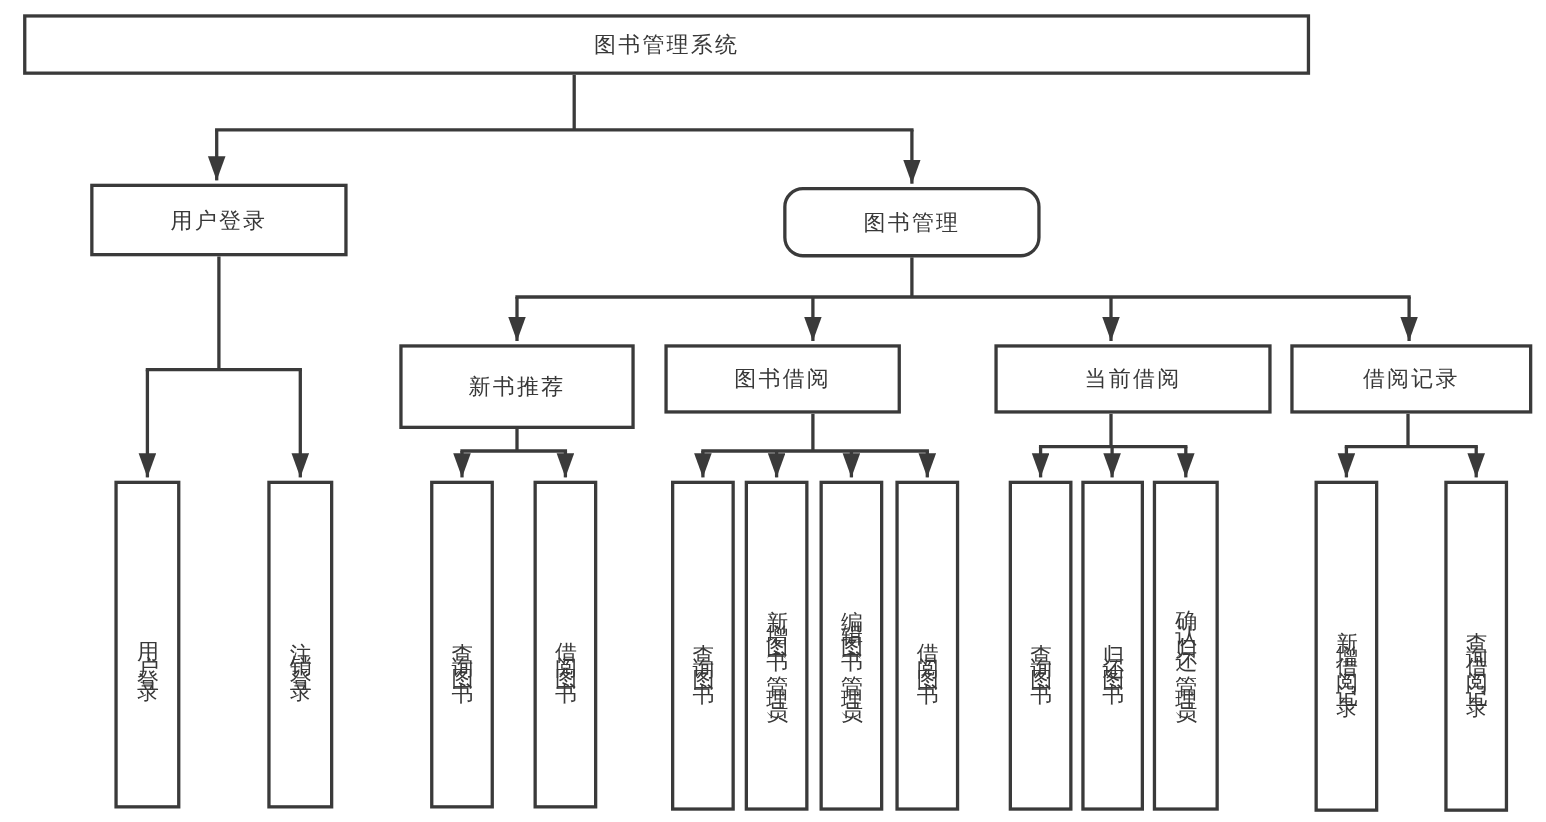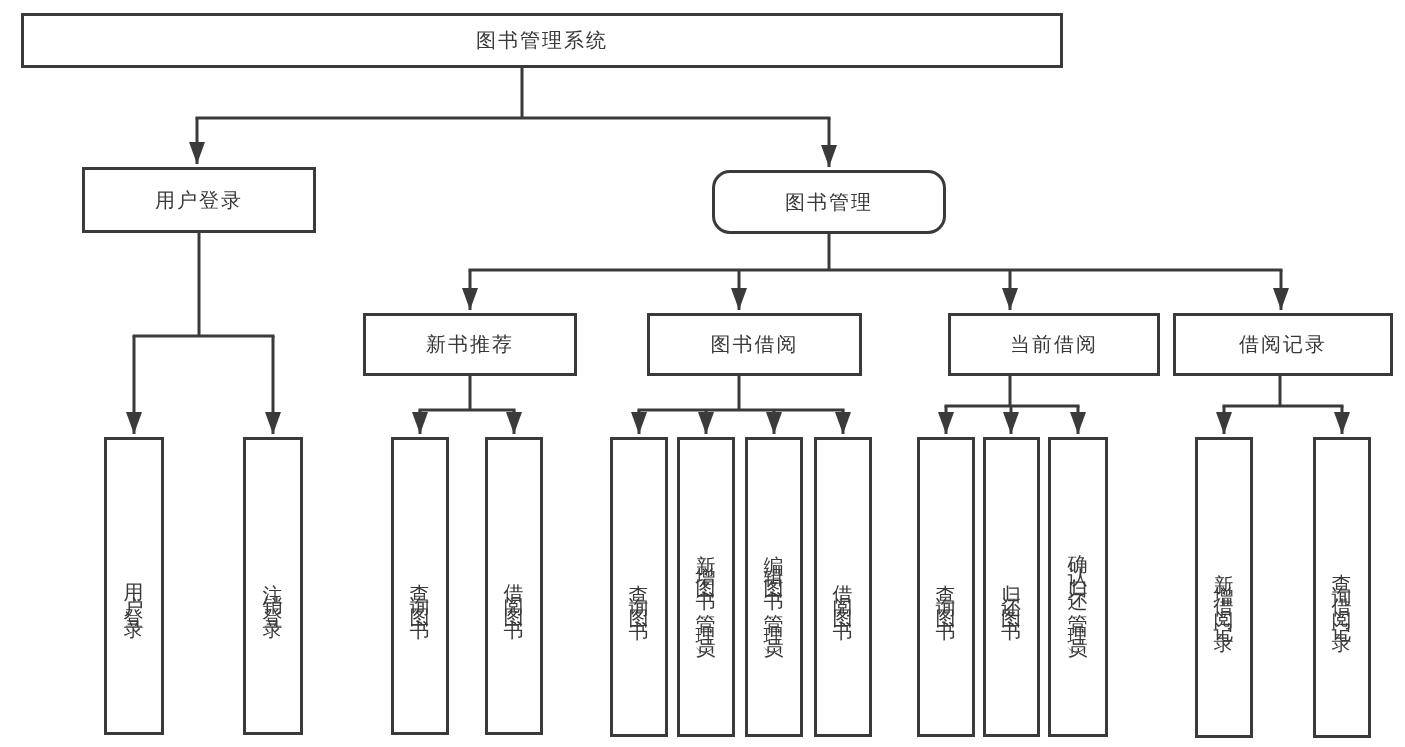--- a/index.html
+++ b/index.html
@@ -108,38 +108,38 @@
       <line x1="1011" y1="406" x2="1011" y2="434" marker-end="url(#arrow)"></line>
       <line x1="1078" y1="406" x2="1078" y2="434" marker-end="url(#arrow)"></line>
 
       <line x1="1280" y1="376" x2="1280" y2="406"></line>
       <line x1="1222.5" y1="406" x2="1343.5" y2="406"></line>
       <line x1="1224" y1="406" x2="1224" y2="434" marker-end="url(#arrow)"></line>
       <line x1="1342" y1="406" x2="1342" y2="434" marker-end="url(#arrow)"></line>
     </g>
   </svg>
 
-  <div class="box" style="left:21px; top:13px; width:1042px; height:55px;">
+  <div class="box" style="left:21px; top:13px; width:1170px; height:55px;">
     <span>图书管理系统</span>
   </div>
 
   <div class="box" style="left:82px; top:167px; width:234px; height:66px;">
     <span>用户登录</span>
   </div>
   <div class="box" style="left:712px; top:170px; width:234px; height:64px;border-radius:18px;">
     <span>图书管理</span>
   </div>
 
-  <div class="box" style="left:363px; top:313px; width:214px; height:63px;">
+  <div class="box" style="left:363px; top:313px; width:214px; height:77px;">
     <span>新书推荐</span>
   </div>
-  <div class="box" style="left:647px; top:313px; width:215px; height:63px;">
+  <div class="box" style="left:604px; top:313px; width:215px; height:63px;">
     <span>图书借阅</span>
   </div>
-  <div class="box" style="left:948px; top:313px; width:212px; height:63px;">
+  <div class="box" style="left:904px; top:313px; width:252px; height:63px;">
     <span>当前借阅</span>
   </div>
   <div class="box" style="left:1173px; top:313px; width:220px; height:63px;">
     <span>借阅记录</span>
   </div>
 
   <div class="vbox" style="left:104px; top:437px; width:60px; height:298px;">
     <span class="vtext">用户登录</span>
   </div>
   <div class="vbox" style="left:243px; top:437px; width:60px; height:298px;">

